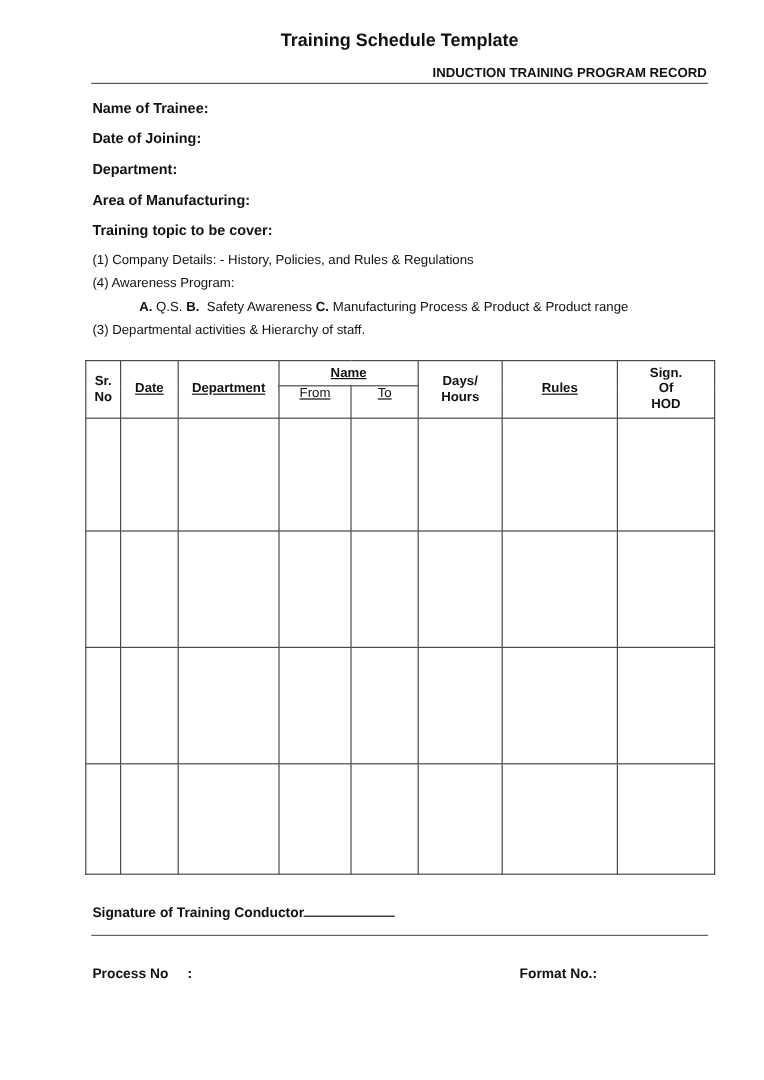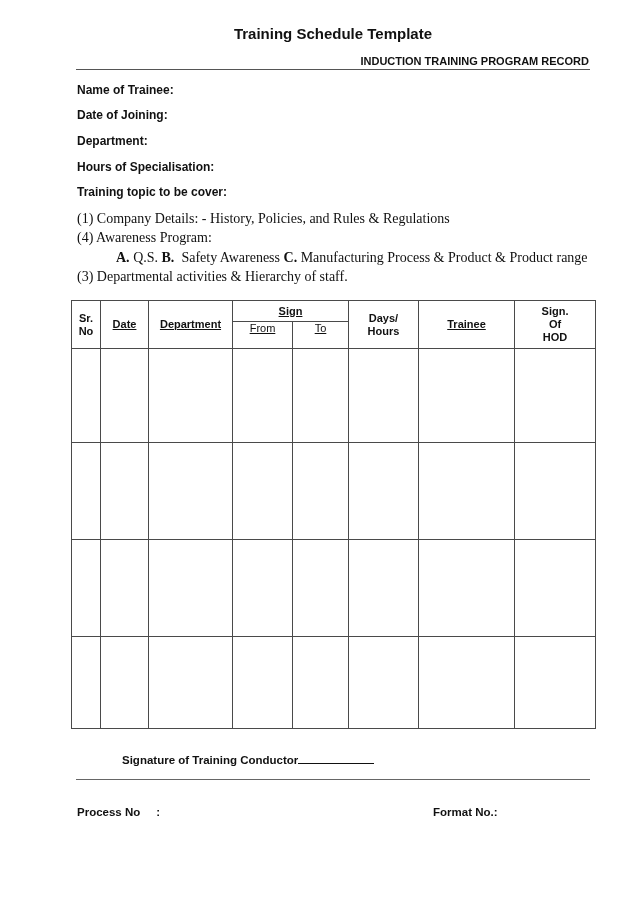--- a/index.html
+++ b/index.html
@@ -3,47 +3,47 @@
 <meta charset="utf-8">
 <style>
   html, body { margin: 0; padding: 0; background: #ffffff; }
   body { width: 637px; height: 900px; position: relative; overflow: hidden;
          font-family: "Liberation Sans", "DejaVu Sans", sans-serif; color: #111; }
   .abs { position: absolute; }
   .title { left: 0; width: 666px; top: 25px; text-align: center; font-size: 15px; font-weight: bold; }
   .subtitle { right: 48px; top: 55px; font-size: 11px; font-weight: bold; }
   .rule-top { left: 76px; width: 514px; top: 69px; height: 0; border-top: 1.3px solid #555; }
   .label { left: 77px; font-size: 12px; font-weight: bold; }
-  .topic { left: 77px; font-size: 14px; font-family: Liberation Serif, serif; }
+  .topic { left: 77px; font-size: 11px; }
   .topic.indent { left: 116px; text-align: center; }
   .topic b { font-weight: bold; }
   table.sched { position: absolute; left: 71px; top: 300px; border-collapse: collapse;
                 font-size: 11px; text-decoration: underline; }
   table.sched td, table.sched th { border: 1.3px solid #4a4a4a; padding: 0; text-align: center;
                 vertical-align: middle; }
   table.sched th { font-weight: bold; line-height: 13px; }
   table.sched th.sub { font-weight: normal; vertical-align: bottom; padding-bottom: 13px; }
-  .sig { left: 77px; top: 753px; font-size: 11.5px; font-weight: bold; margin-left: 45px; }
+  .sig { left: 77px; top: 753px; font-size: 11.5px; font-weight: bold; }
   .sig .blank { display: inline-block; width: 76px; border-bottom: 1px solid #111; height: 10px; vertical-align: baseline; }
   .rule-bottom { left: 76px; width: 514px; top: 779px; height: 0; border-top: 1.3px solid #666; }
   .rec { left: 77px; top: 806px; font-size: 11.5px; font-weight: bold; }
   .rec .colon { margin-left: 16px; }
   .fmt { left: 385px; top: 806px; font-size: 11.5px; font-weight: bold; margin-left: 48px; }
 </style>
 </head>
 <body>
 
 <div class="abs title">Training Schedule Template</div>
 <div class="abs subtitle">INDUCTION TRAINING PROGRAM RECORD</div>
 <div class="abs rule-top"></div>
 
 <div class="abs label" style="top:83px">Name of Trainee:</div>
 <div class="abs label" style="top:108px">Date of Joining:</div>
 <div class="abs label" style="top:134px">Department:</div>
-<div class="abs label" style="top:160px">Hours of Specialisation:</div>
+<div class="abs label" style="top:160px">Area of Manufacturing:</div>
 <div class="abs label" style="top:185px">Training topic to be cover:</div>
 
 <div class="abs topic" style="top:211px">(1) Company Details: - History, Policies, and Rules &amp; Regulations</div>
 <div class="abs topic" style="top:230px">(4) Awareness Program:</div>
 <div class="abs topic indent" style="top:250px"><b>A.</b><span style="white-space:pre"> Q.S. </span><b>B.</b><span style="white-space:pre">  Safety Awareness </span><b>C.</b><span style="white-space:pre"> Manufacturing Process &amp; Product &amp; Product range</span></div>
 <div class="abs topic" style="top:269px">(3) Departmental activities &amp; Hierarchy of staff.</div>
 
 <table class="sched">
   <colgroup>
     <col style="width:29px">
@@ -53,23 +53,23 @@
     <col style="width:56px">
       <col style="width:70px">
       <col style="width:96px">
       <col style="width:81px">
   </colgroup>
   <tbody>
       <tr style="height:21px">
     <th rowspan="2"><span style="display:inline-block;width:20px">Sr. No</span></th>
     <th rowspan="2">Date</th>
     <th rowspan="2">Department</th>
-    <th colspan="2">Sign</th>
+    <th colspan="2">Name</th>
     <th rowspan="2"><span style="display:inline-block;width:40px">Days/ Hours</span></th>
-    <th rowspan="2">Trainee</th>
+    <th rowspan="2">Rules</th>
     <th rowspan="2"><span style="display:inline-block;width:34px">Sign. Of HOD</span></th>
   </tr>
   <tr style="height:26px">
     <th class="sub">From</th>
     <th class="sub">To</th>
   </tr>
   <tr style="height:94px">
     <td></td>
     <td></td>
     <td></td>

